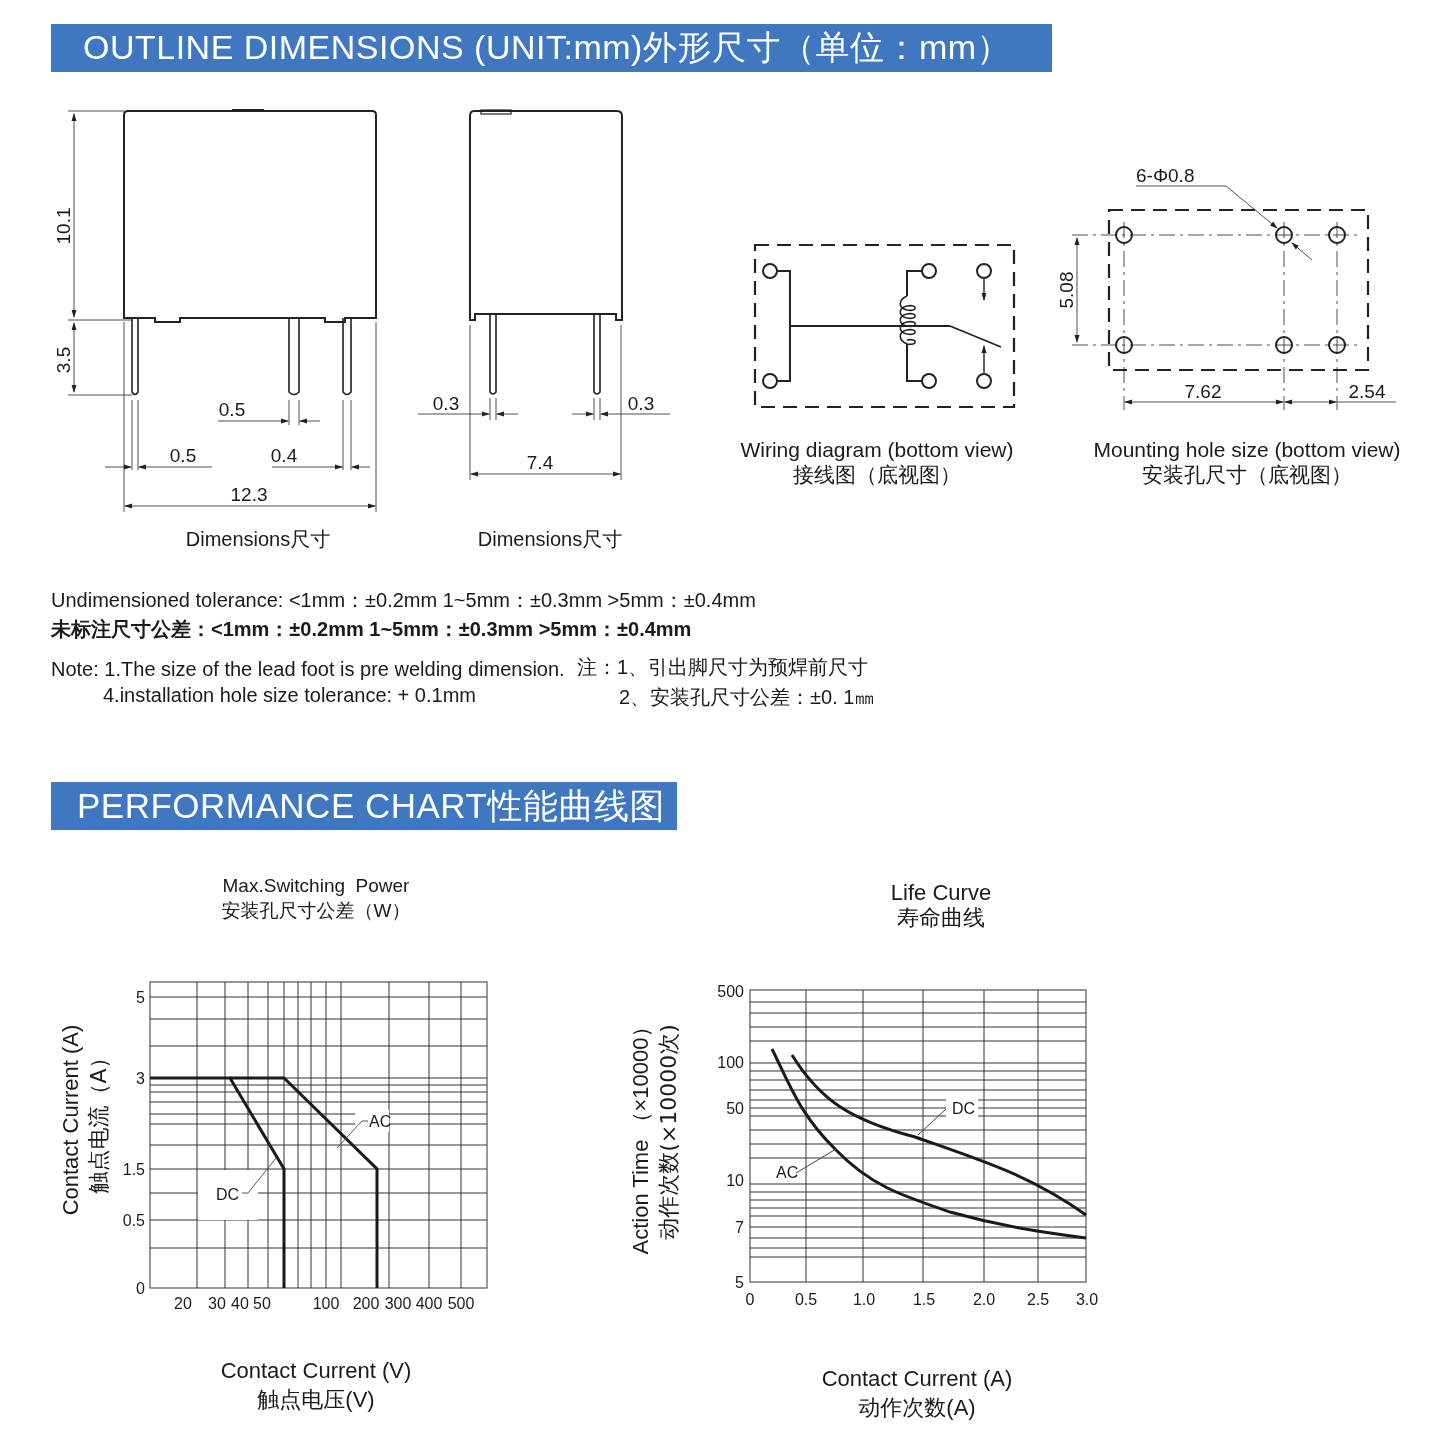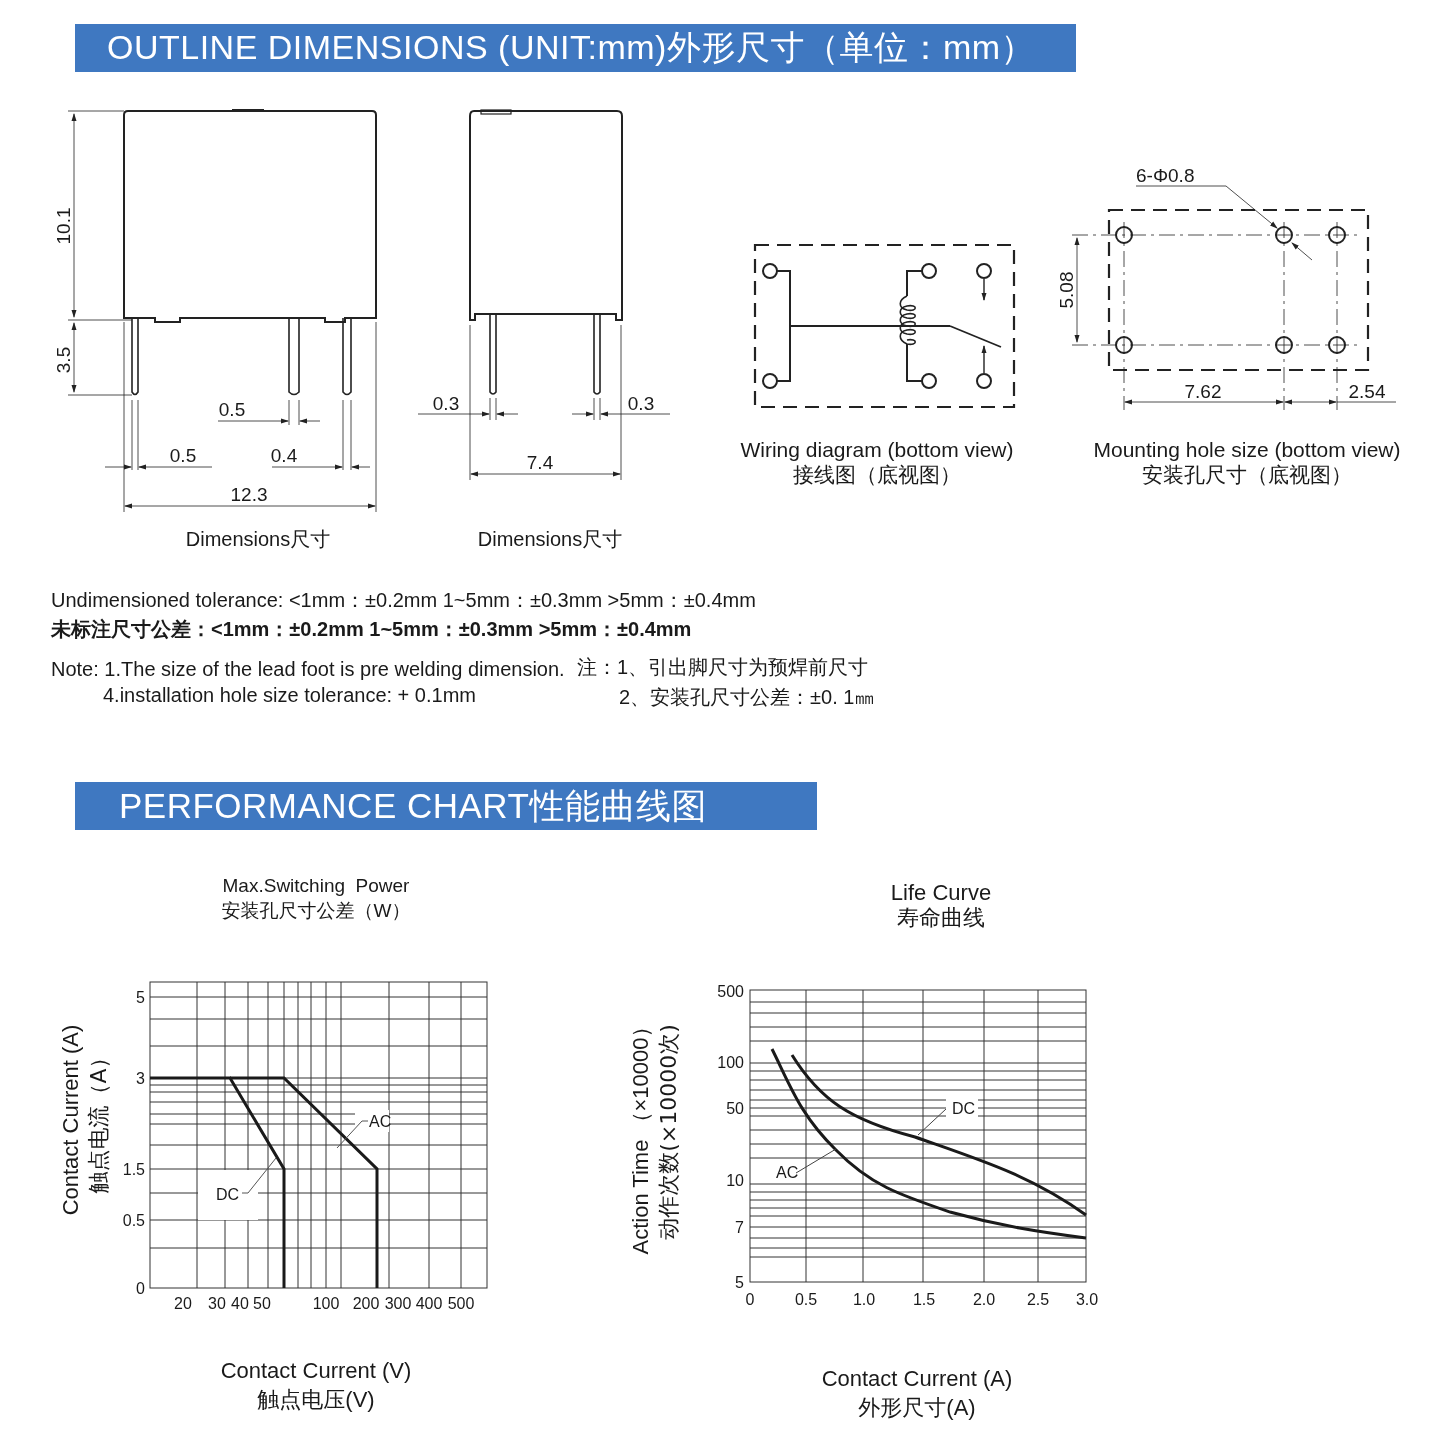--- a/index.html
+++ b/index.html
@@ -1,22 +1,22 @@
 <!DOCTYPE html>
 <html><head>
 <meta charset="utf-8">
 <style>
   html, body { margin: 0; padding: 0; background: #ffffff; }
   body { width: 1440px; height: 1449px; position: relative; overflow: hidden;
          font-family: "Liberation Sans", "DejaVu Sans", sans-serif; color: #1a1a1a; }
   .banner { position: absolute; background: #3f78c1; color: #ffffff;
             font-family: "Liberation Sans", "DejaVu Sans", sans-serif; white-space: nowrap;
-            display: flex; align-items: center; letter-spacing: 0.5px; margin-left: 24px; }
+            display: flex; align-items: center; letter-spacing: 0.5px; }
   #banner-outline { left: 51px; top: 24px; width: 1001px; height: 48px; font-size: 34px; padding-left: 32px; box-sizing: border-box; }
-  #banner-perf { left: 51px; top: 782px; width: 742px; height: 48px; font-size: 35px; padding-left: 44px; box-sizing: border-box; }
+  #banner-perf { left: 51px; top: 782px; width: 626px; height: 48px; font-size: 35px; padding-left: 26px; box-sizing: border-box; }
   .txt { position: absolute; white-space: nowrap; font-size: 20px; line-height: 1; text-align: right; }
   .center { transform: translateX(-50%); text-align: right; }
   svg.layer { position: absolute; left: 0; top: 0; }
   .dimtxt { font-family: "Liberation Sans", "DejaVu Sans", sans-serif; font-size: 19px; fill: #1a1a1a; }
   .axtxt { font-family: "Liberation Sans", "DejaVu Sans", sans-serif; font-size: 16px; fill: #1a1a1a; }
   .caption { font-size: 21px; line-height: 25px; text-align: center; }
   .note { font-size: 20px; line-height: 1; }
 </style>
 </head>
 <body>
@@ -298,14 +298,14 @@
   <div>Life Curve</div>
   <div>寿命曲线</div>
 </div>
 
 <div class="txt center caption" style="left:316px; top:1356px; font-size:22px; line-height:29px;">
   <div>Contact Current (V)</div>
   <div>触点电压(V)</div>
 </div>
 <div class="txt center caption" style="left:917px; top:1364px; font-size:22px; line-height:29px;">
   <div>Contact Current (A)</div>
-  <div>外形尺寸(A)</div>
+  <div>动作次数(A)</div>
 </div>
 
 </body></html>

